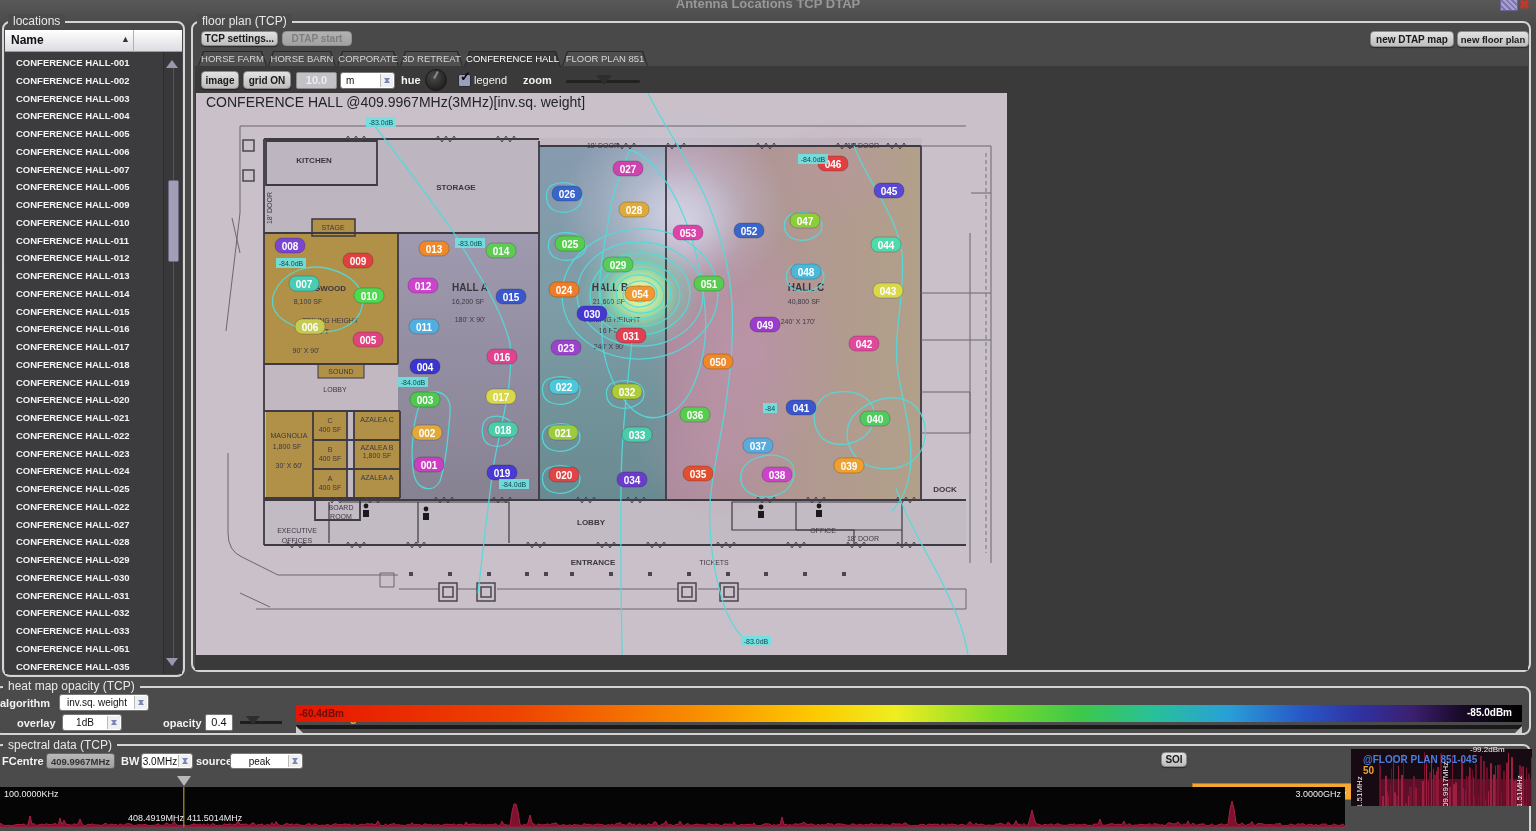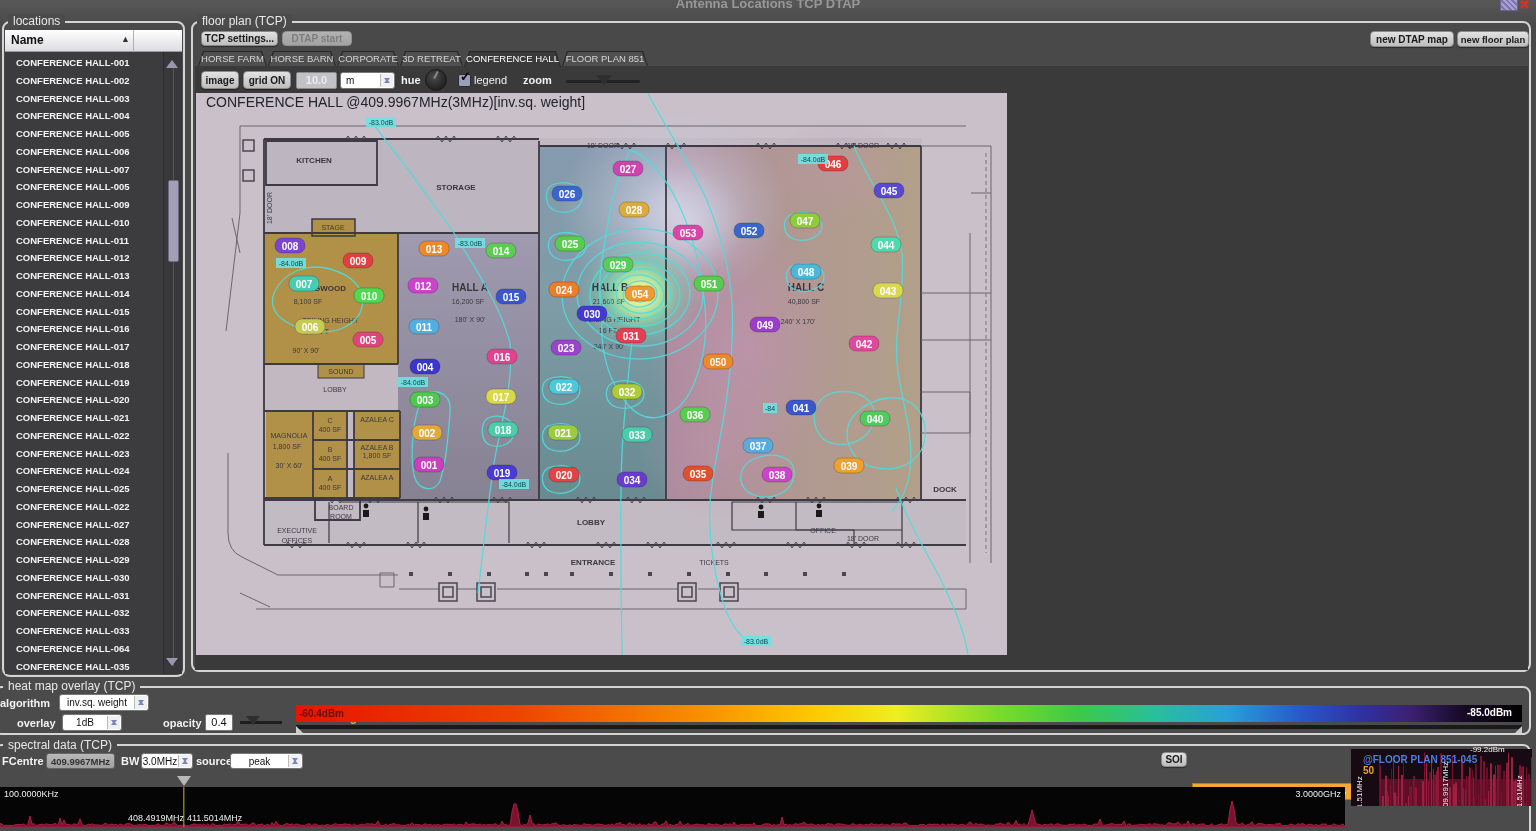--- a/index.html
+++ b/index.html
@@ -70,21 +70,21 @@
 <div class="lrow">CONFERENCE HALL-024</div>
 <div class="lrow">CONFERENCE HALL-025</div>
 <div class="lrow">CONFERENCE HALL-022</div>
 <div class="lrow">CONFERENCE HALL-027</div>
 <div class="lrow">CONFERENCE HALL-028</div>
 <div class="lrow">CONFERENCE HALL-029</div>
 <div class="lrow">CONFERENCE HALL-030</div>
 <div class="lrow">CONFERENCE HALL-031</div>
 <div class="lrow">CONFERENCE HALL-032</div>
 <div class="lrow">CONFERENCE HALL-033</div>
-<div class="lrow">CONFERENCE HALL-064</div>
+<div class="lrow">CONFERENCE HALL-051</div>
 <div class="lrow">CONFERENCE HALL-035</div>
       </div>
 
   <div class="abs" style="left:158px;top:22px;width:19px;height:622px;background:#38383a;border-left:1px solid #2c2c2c;">
     <div class="abs" style="left:9px;top:14px;width:1px;height:600px;background:#55555c;"></div>
     <div class="abs" style="left:2px;top:2px;width:0;height:0;border:6px solid transparent;border-bottom:8px solid #9a96ae;"></div>
     <div class="abs" style="left:2px;bottom:2px;width:0;height:0;border:6px solid transparent;border-top:8px solid #9a96ae;"></div>
     <div class="abs" style="left:4px;top:128px;width:11px;height:82px;background:#a29eb6;border-radius:2px;border:1px solid #6e6a82;"></div>
   </div>
 </div>
@@ -486,21 +486,21 @@
         </g>
 <g>
           <rect x="545" y="543" width="30" height="10" fill="#6ee2e2" opacity="0.9"></rect>
           <text x="560" y="551" class="dbt">-83.0dB</text>
         </g>
 <text x="10" y="14" style="font:14px 'Liberation Sans',sans-serif;fill:#23232c;">CONFERENCE HALL @409.9967MHz(3MHz)[inv.sq. weight]</text>
 </svg>
 </div>
 
 <div class="fs" style="left:-6px;top:686px;width:1537px;height:49px;border-radius:8px;"></div>
-<div class="leg" style="left:3px;top:679px;">heat map overlay (TCP)</div>
+<div class="leg" style="left:3px;top:679px;">heat map opacity (TCP)</div>
 <div class="lbl" style="left:0px;top:697px;">algorithm</div>
 <div class="combo" style="left:59px;top:694px;width:90px;height:17px;">
       <span class="ct" style="font-size:10px;">inv.sq. weight</span>
       <span class="sp"></span>
     </div>
 <div class="lbl" style="left:17px;top:717px;">overlay</div>
 <div class="combo" style="left:62px;top:714px;width:60px;height:17px;">
       <span class="ct">1dB</span>
       <span class="sp"></span>
     </div>

